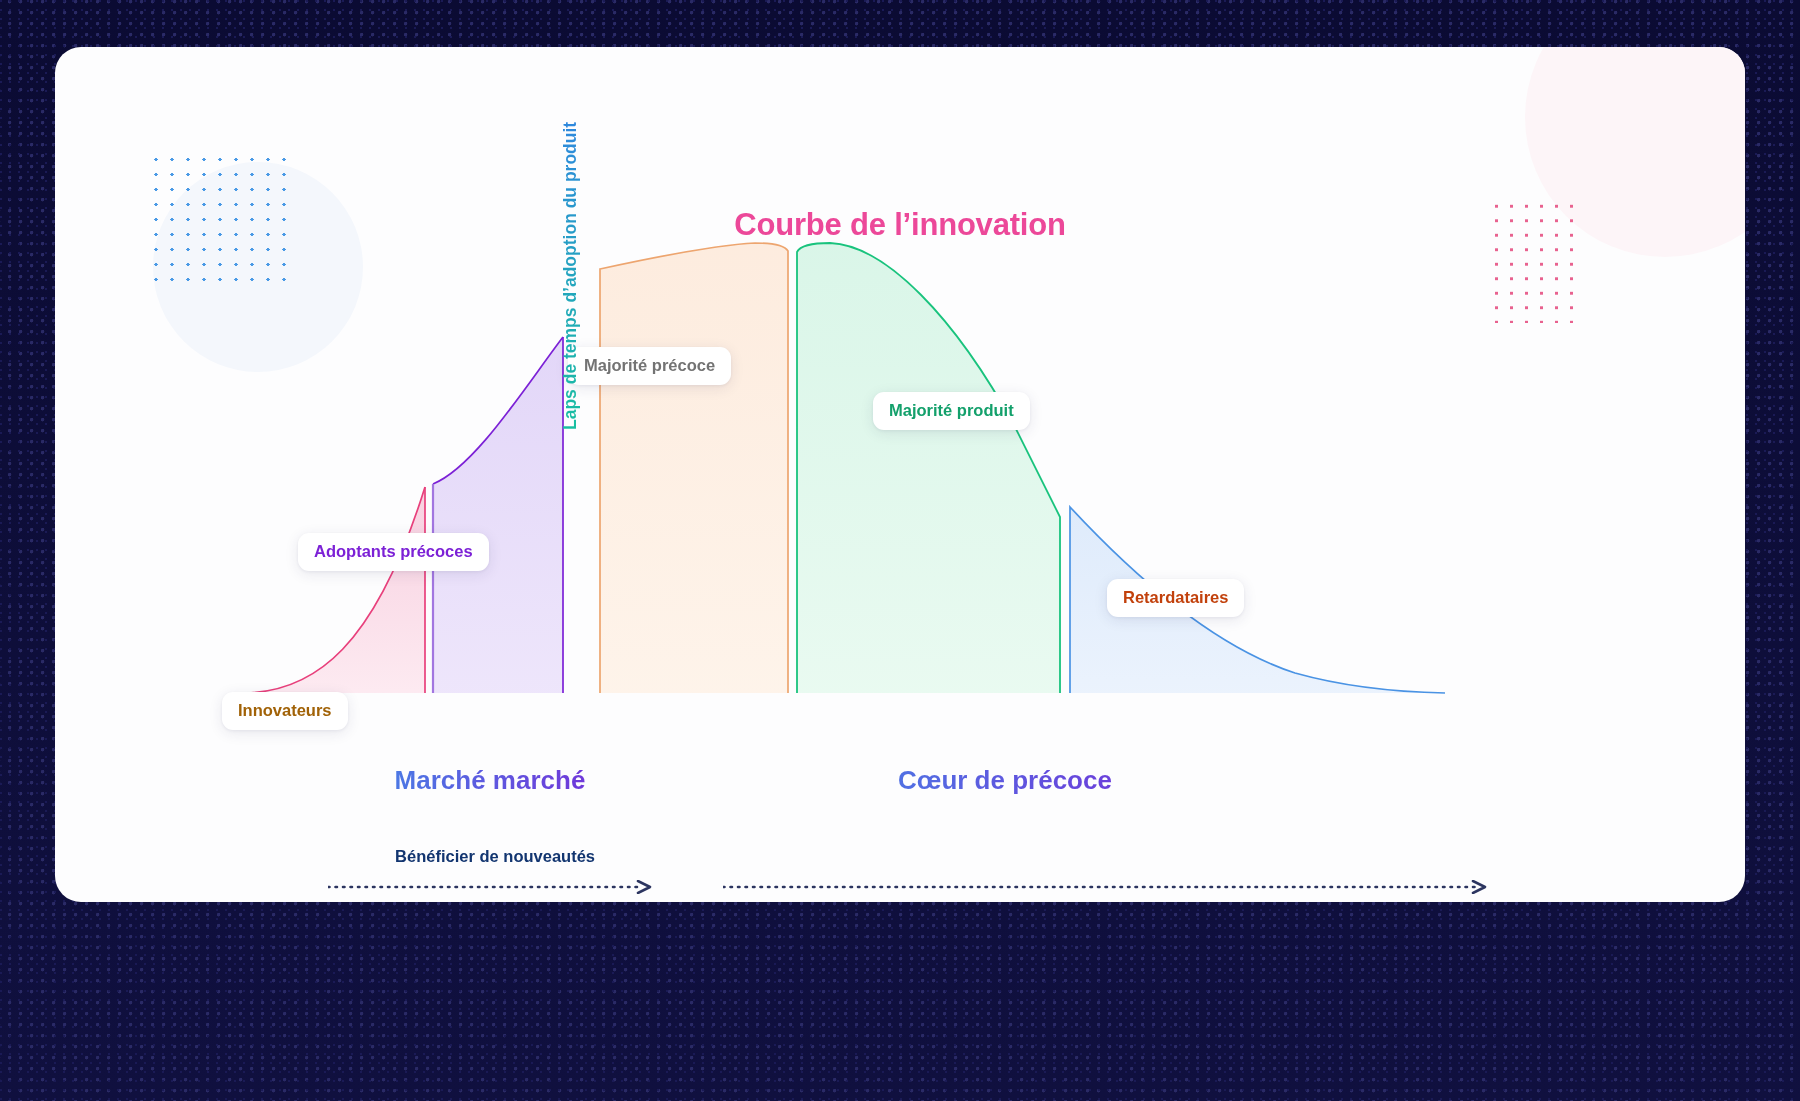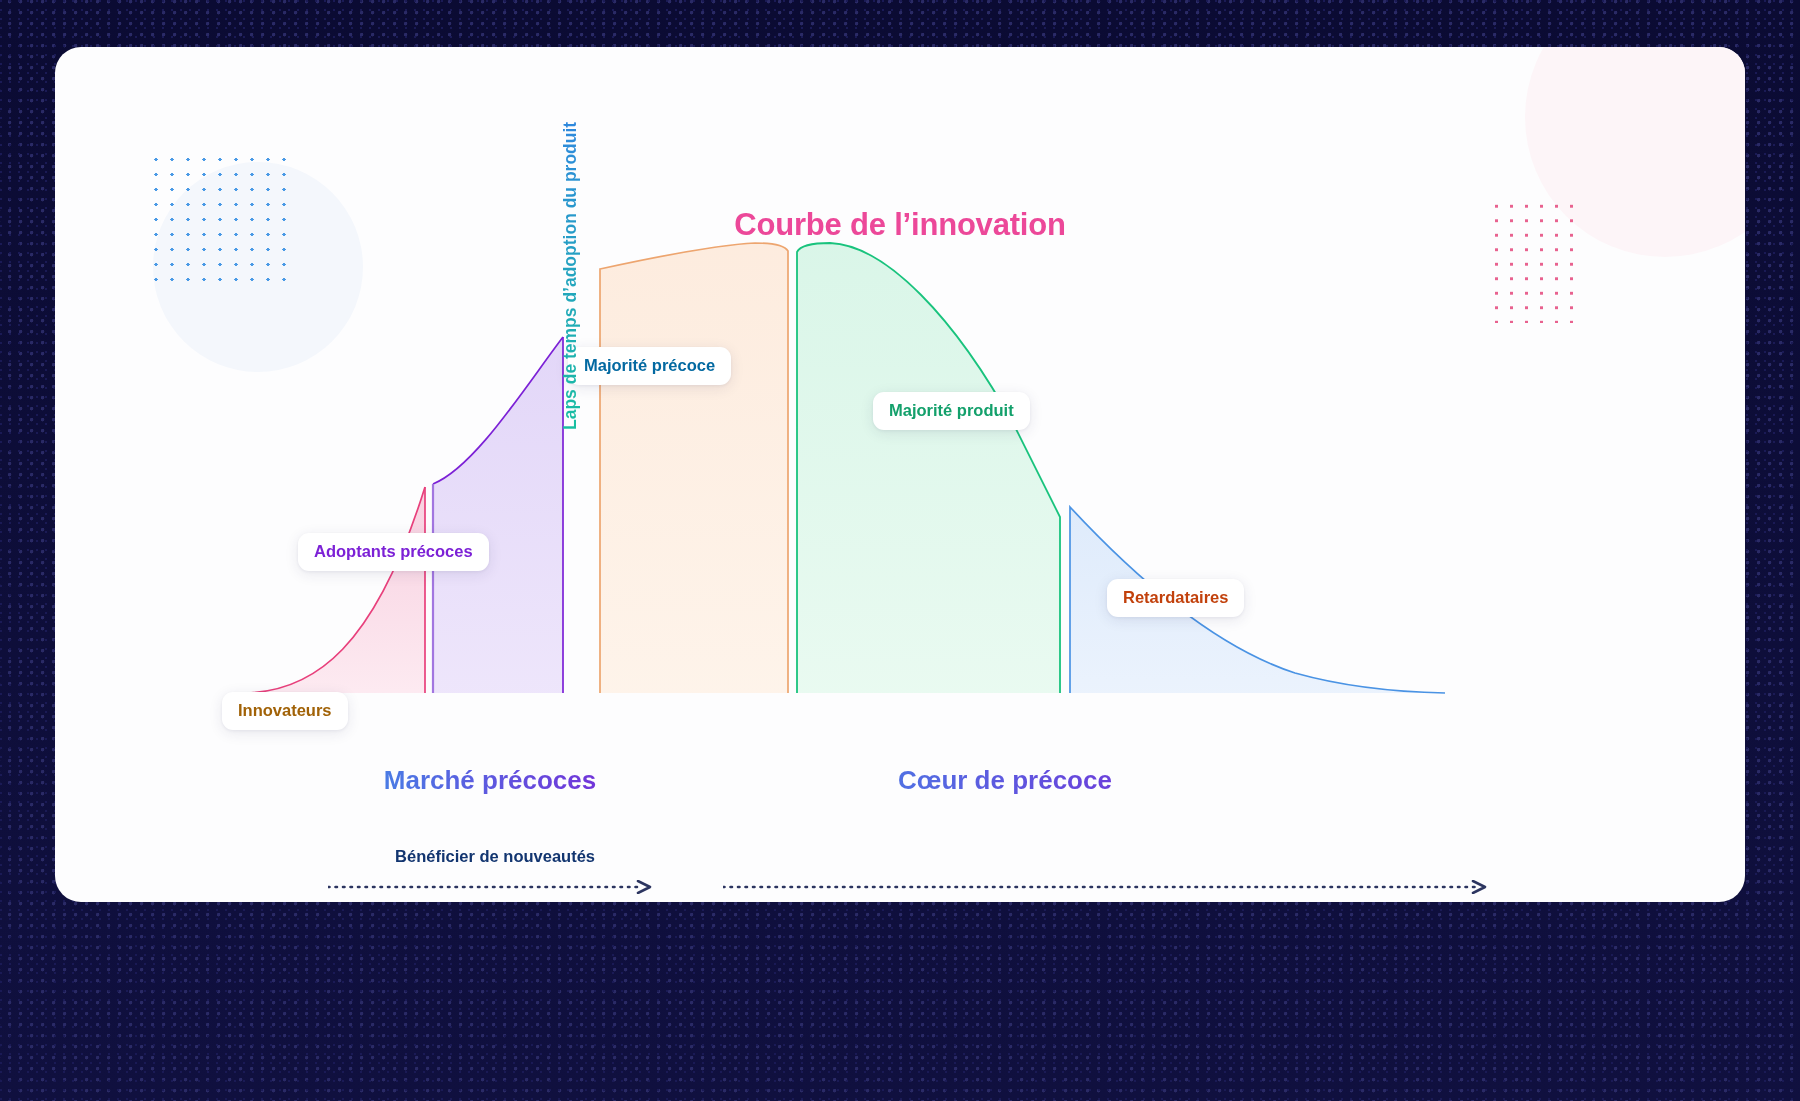--- a/index.html
+++ b/index.html
@@ -61,21 +61,21 @@
     background:#ffffff;
     border-radius:11px;
     padding:9px 16px 10px 16px;
     font-size:16.5px;
     font-weight:bold;
     white-space:nowrap;
     box-shadow:0 3px 14px rgba(40,40,90,.10), 0 1px 3px rgba(40,40,90,.06);
   }
   #pill-innovateurs{left:167px;top:645px;color:#a16207;}
   #pill-adoptants{left:243px;top:486px;color:#7c21d6;text-align:right;}
-  #pill-majprecoce{left:513px;top:300px;color:#0369a1;}
+  #pill-majprecoce{left:513px;top:300px;color:#737373;}
   #pill-majtardive{left:818px;top:345px;color:#13a06b;}
   #pill-retardataires{left:1052px;top:532px;color:#c2410c;}
 
   
   #yaxis-label{
     position:absolute;
     left:505px;top:383px;
     width:320px;
     transform:rotate(-90deg);
     transform-origin:0 0;
@@ -185,21 +185,21 @@
   <div class="pill" id="pill-adoptants">Adoptants précoces</div>
 
   <div class="pill" id="pill-majprecoce">Majorité précoce</div>
 
   <div class="pill" id="pill-majtardive">Majorité produit</div>
 
   <div class="pill" id="pill-retardataires">Retardataires</div>
 
   <div id="yaxis-label">Laps de temps d’adoption du produit</div>
 
-  <div class="seg-title" id="seg-early">Marché précoces</div>
+  <div class="seg-title" id="seg-early">Marché marché</div>
 
   <div class="seg-title" id="seg-core">Cœur de précoce</div>
 
   <div class="arrow-caption" id="cap-left">Bénéficier de nouveautés</div>
 
   <svg class="arrow-line" id="arr-left" viewBox="0 0 330 14" preserveAspectRatio="none">
     <line x1="0" y1="7" x2="312" y2="7" stroke="#2c3560" stroke-width="2.6" stroke-linecap="round" stroke-dasharray="1.5 6"></line>
     <polyline points="310,1 322,7 310,13" fill="none" stroke="#2c3560" stroke-width="2.6" stroke-linecap="round" stroke-linejoin="round"></polyline>
   </svg>
 

